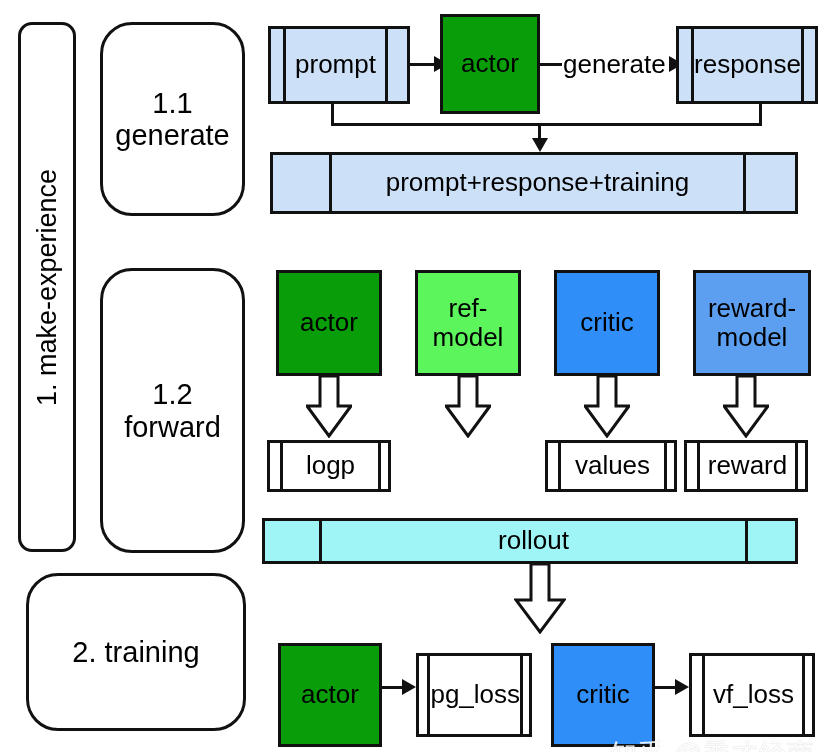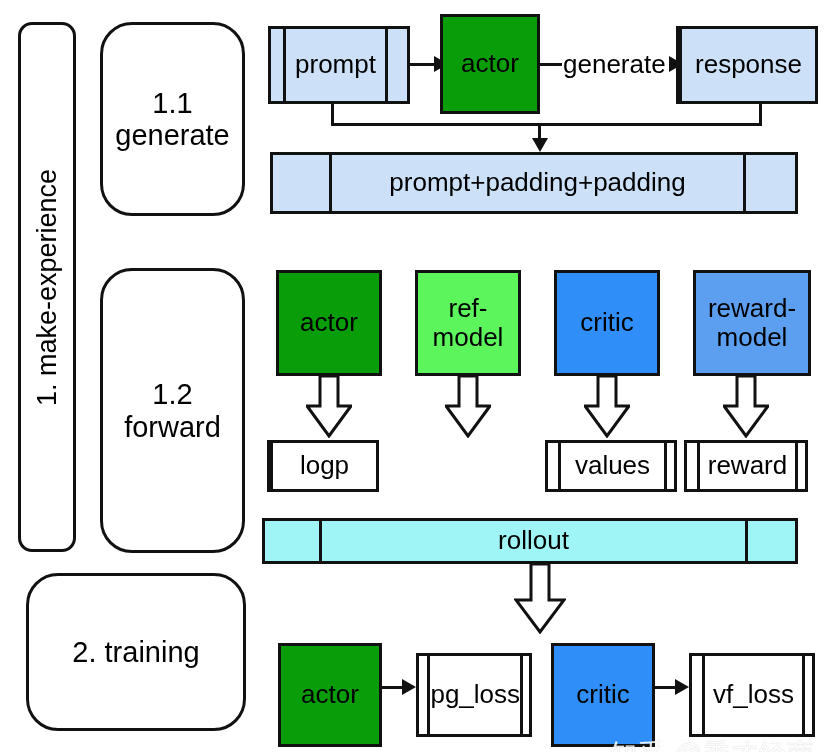--- a/index.html
+++ b/index.html
@@ -159,35 +159,35 @@
   <div class="arrowhead right" style="left:434px; top:56px;"></div>
 
   <div class="node block dark-green" style="left:440px; top:14px; width:100px; height:100px;">
     <span>actor</span>
   </div>
 
   <div class="line-h" style="left:540px; top:63px; width:22px;"></div>
   <span class="edge-label" style="left:563px; top:49px;">generate</span>
   <div class="arrowhead right" style="left:669px; top:56px;"></div>
 
-  <div class="node bar light-blue-fill" style="left:676px; top:26px; width:142px; height:78px;flex-direction:column;">
+  <div class="node bar light-blue-fill" style="left:676px; top:26px; width:142px; height:78px;">
     <div class="seg" style="width:12px;"></div>
     <div class="seg" style="flex:1;">response</div>
     <div class="seg" style="width:14px;"></div>
   </div>
 
   <div class="line-v" style="left:331px; top:104px; height:22px;"></div>
   <div class="line-v" style="left:759px; top:104px; height:22px;"></div>
   <div class="line-h" style="left:331px; top:123px; width:431px;"></div>
   <div class="line-v" style="left:538px; top:123px; height:18px;"></div>
   <div class="arrowhead down" style="left:532px; top:138px;"></div>
 
   <div class="node bar light-blue-fill" style="left:270px; top:152px; width:528px; height:62px;">
     <div class="seg" style="width:56px;"></div>
-    <div class="seg" style="flex:1;">prompt+padding+padding</div>
+    <div class="seg" style="flex:1;">prompt+response+training</div>
     <div class="seg" style="width:52px;"></div>
   </div>
 
   <div class="node block dark-green" style="left:276px; top:270px; width:106px; height:106px;">
     <span>actor</span>
   </div>
   <div class="block-arrow" style="left:306px; top:376px;">
     <svg width="46" height="62" viewBox="0 0 46 62">
       <polygon points="14,0 32,0 32,30 45,30 23,60 1,30 14,30" fill="#ffffff" stroke="#111111" stroke-width="3" stroke-linejoin="miter"></polygon>
     </svg>
@@ -213,21 +213,21 @@
 
   <div class="node block light-blue" style="left:693px; top:270px; width:118px; height:106px;">
     <span>reward-<br>model</span>
   </div>
   <div class="block-arrow" style="left:723px; top:376px;">
     <svg width="46" height="62" viewBox="0 0 46 62">
       <polygon points="14,0 32,0 32,30 45,30 23,60 1,30 14,30" fill="#ffffff" stroke="#111111" stroke-width="3" stroke-linejoin="miter"></polygon>
     </svg>
   </div>
 
-  <div class="node bar white-fill" style="left:267px; top:440px; width:112px; height:52px;flex-direction:column;">
+  <div class="node bar white-fill" style="left:267px; top:440px; width:124px; height:52px;">
     <div class="seg" style="width:10px;"></div>
     <div class="seg" style="flex:1;">logp</div>
     <div class="seg" style="width:10px;"></div>
   </div>
 
 
   <div class="node bar white-fill" style="left:545px; top:440px; width:132px; height:52px;">
     <div class="seg" style="width:10px;"></div>
     <div class="seg" style="flex:1;">values</div>
     <div class="seg" style="width:10px;"></div>

